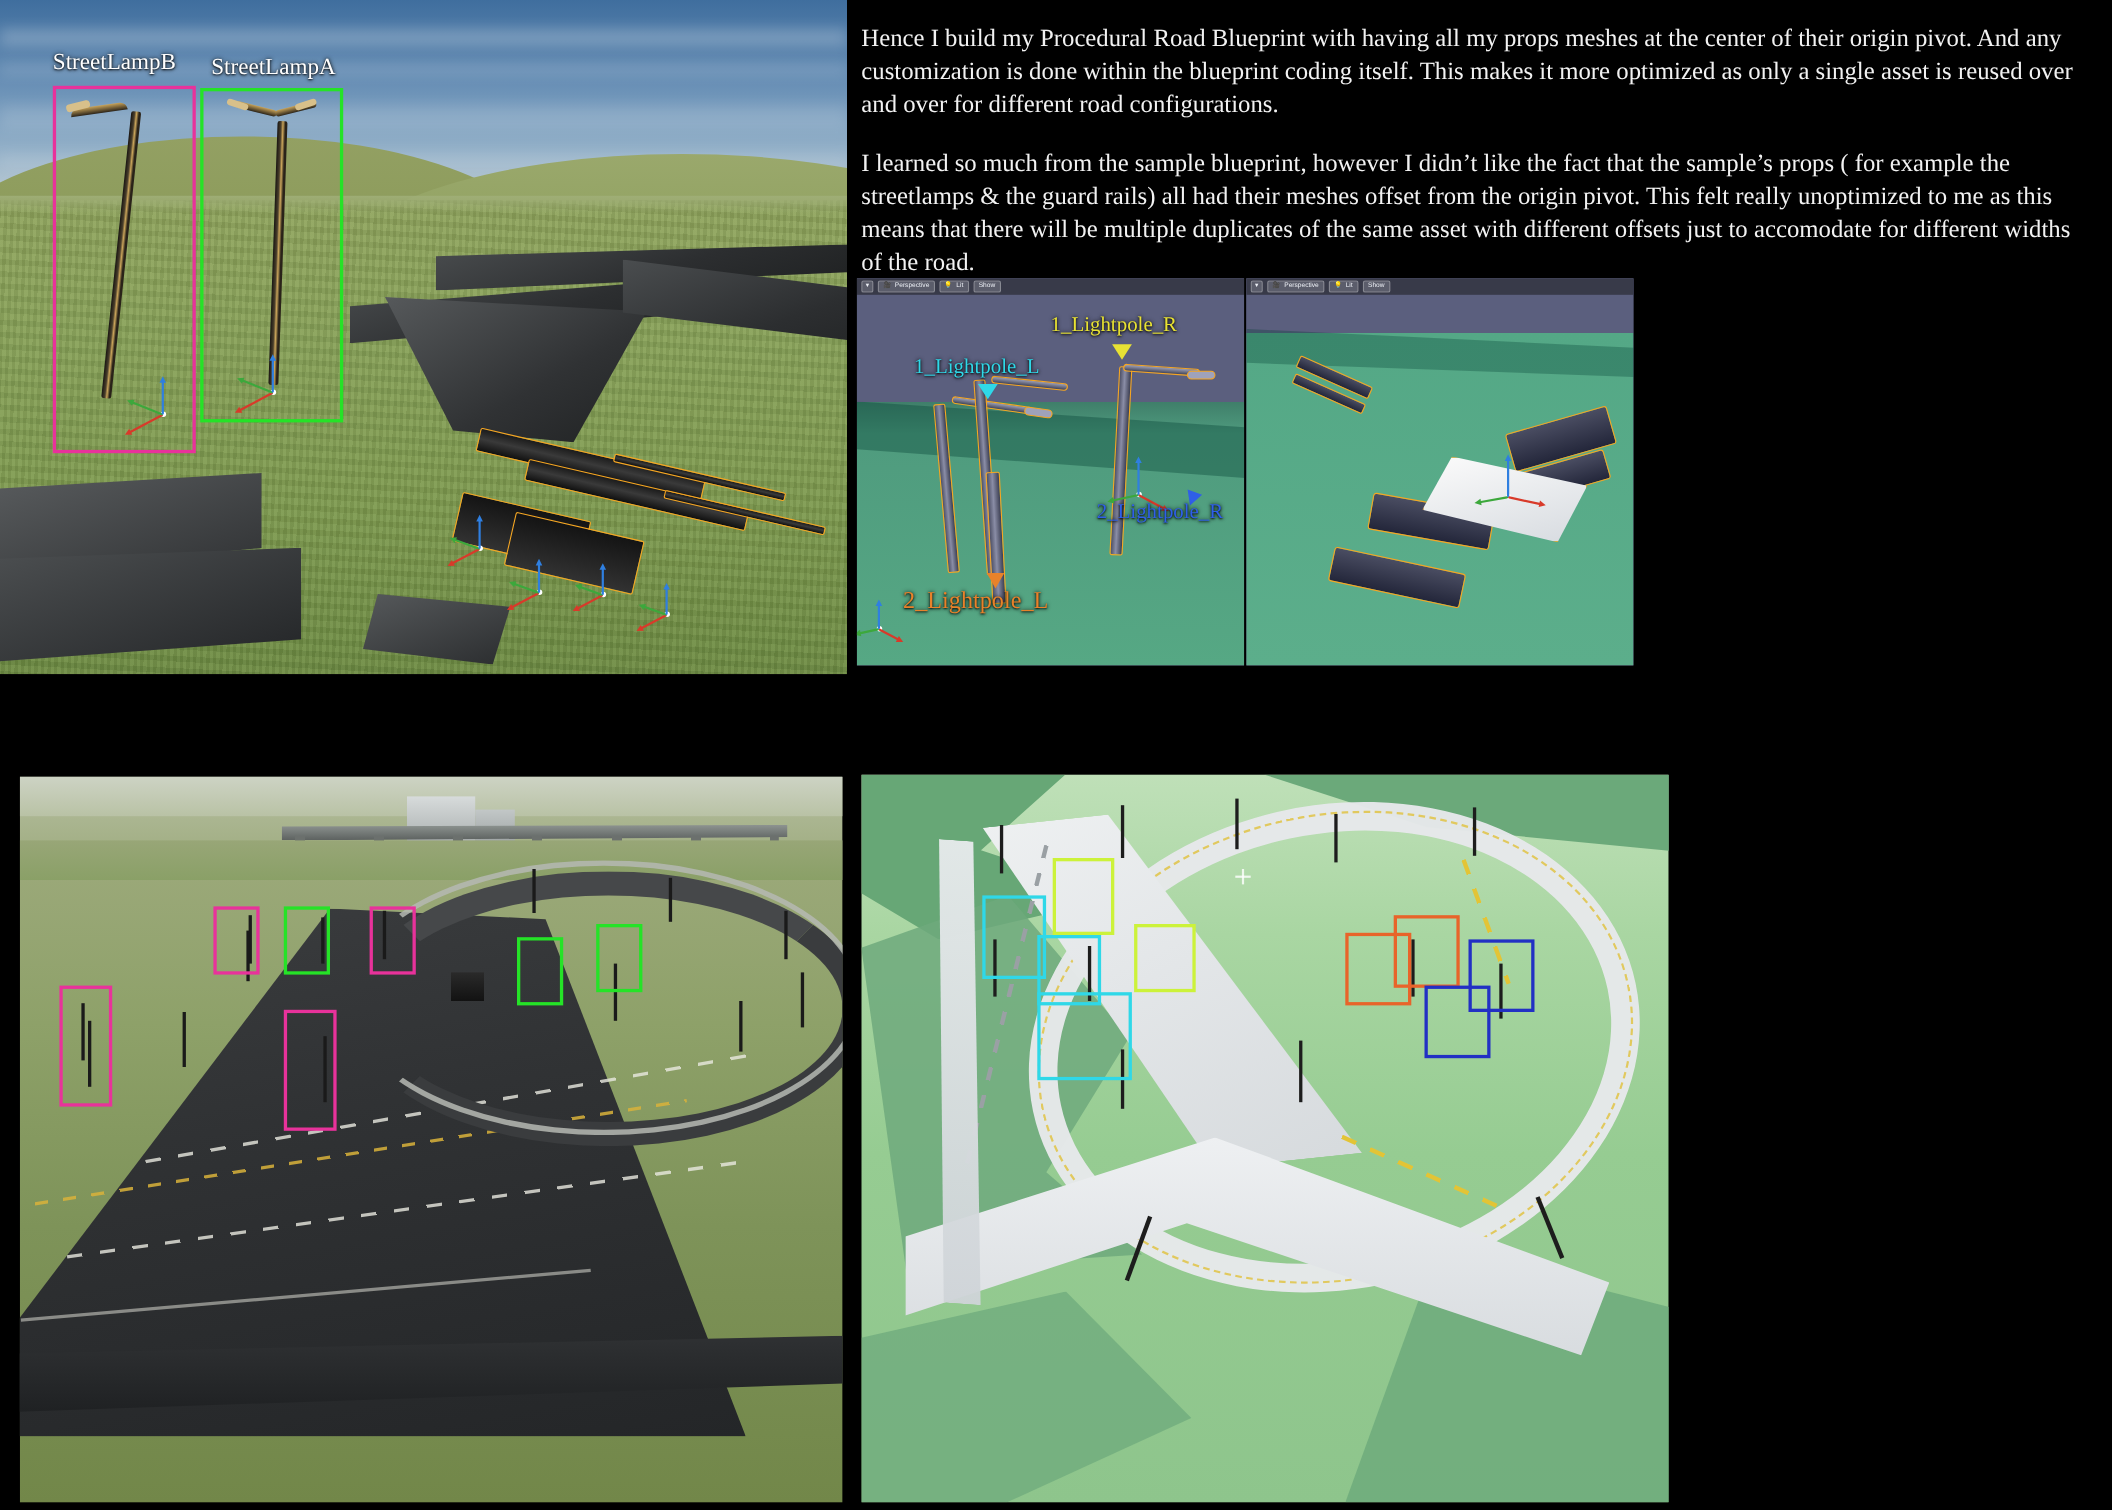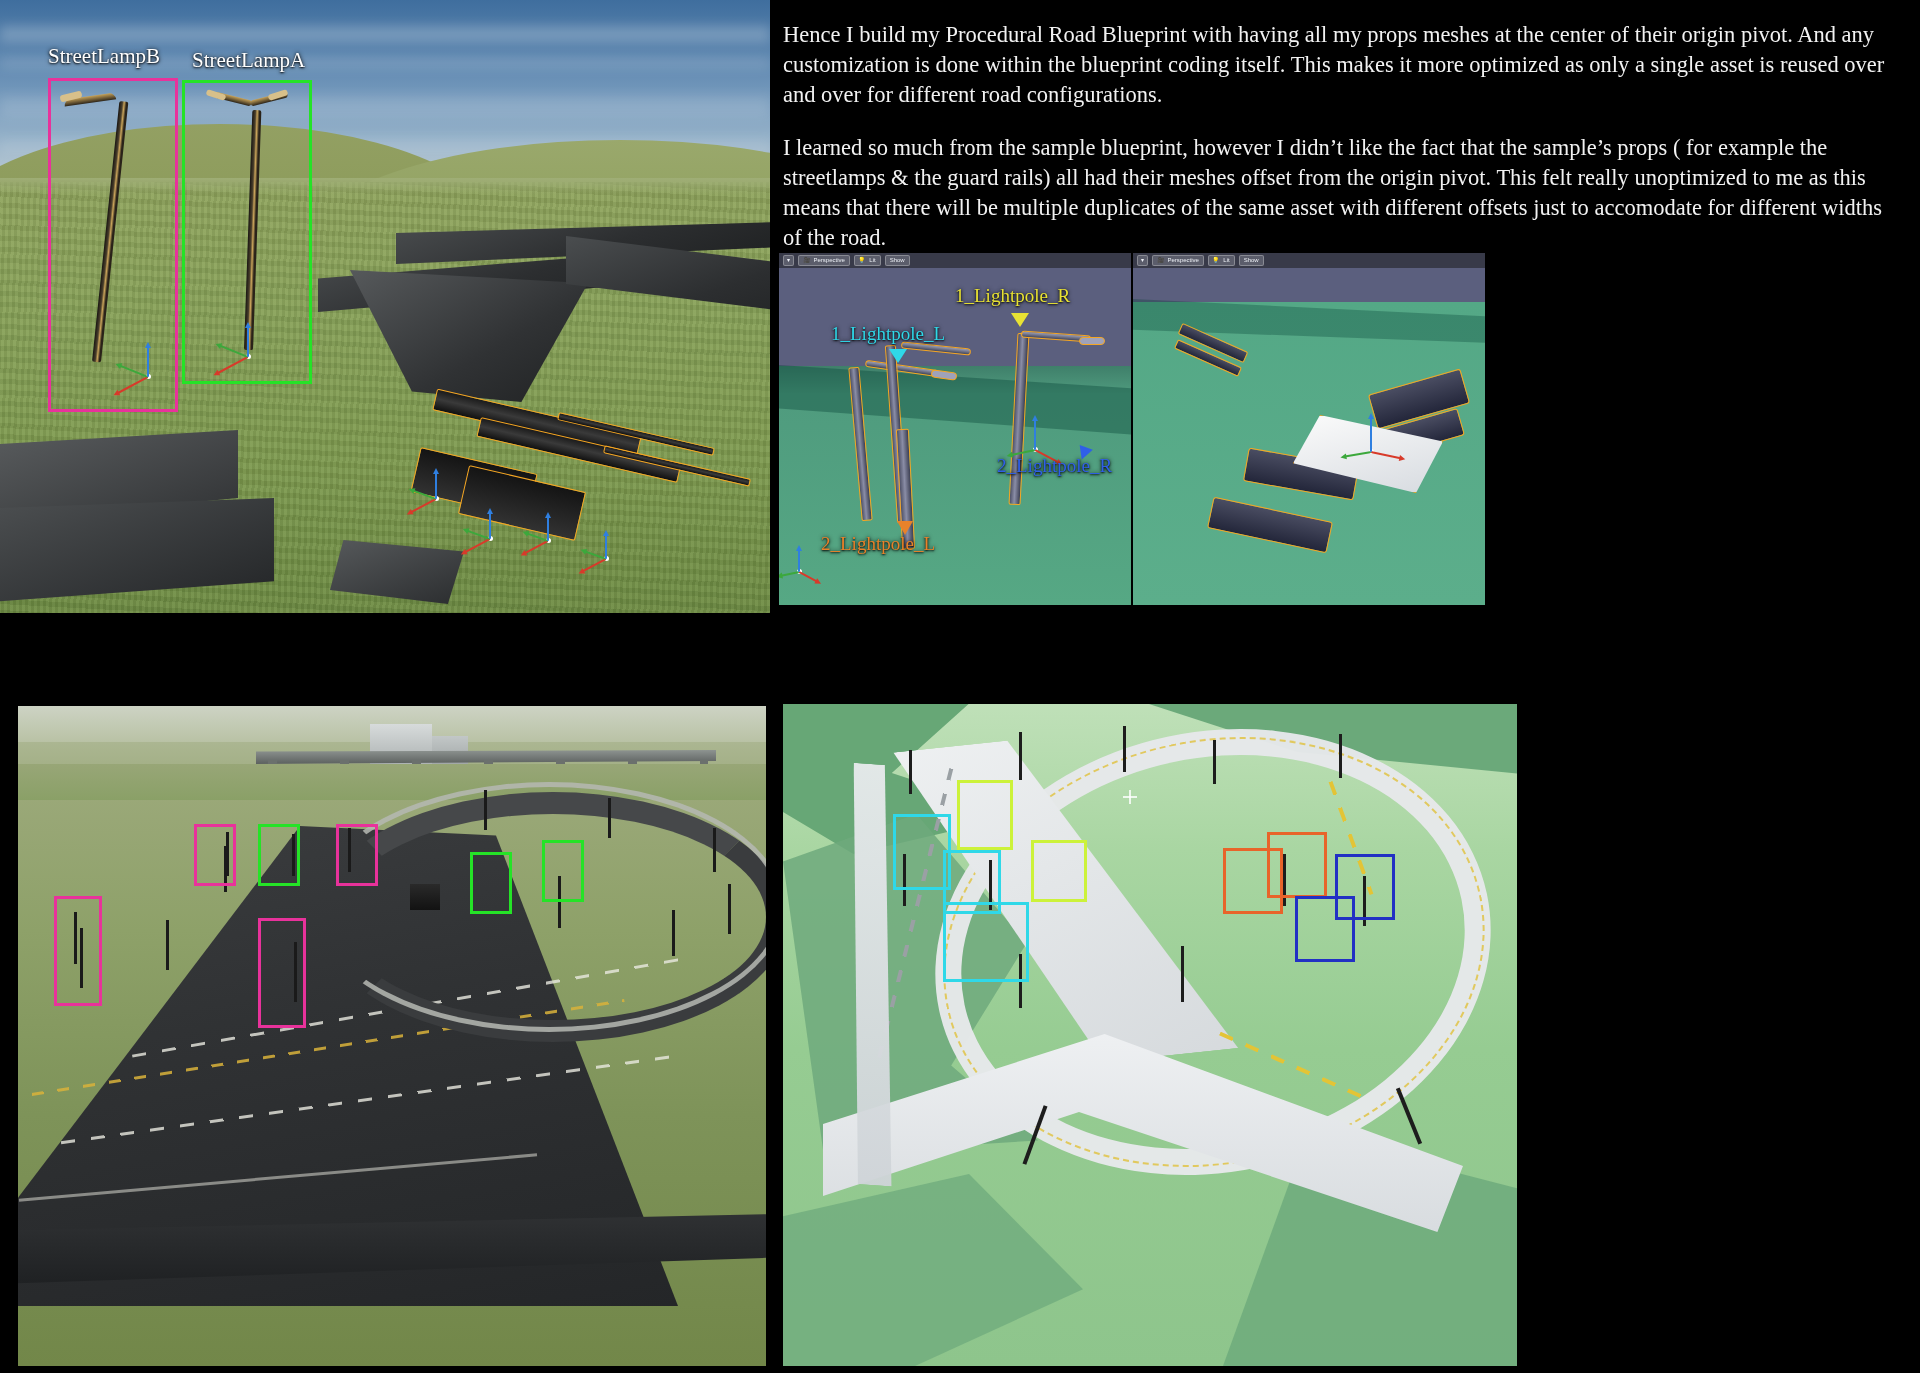--- a/index.html
+++ b/index.html
@@ -245,21 +245,21 @@
     </div>
 
     <div style="position:absolute;left:110px;top:96px;width:0;height:0;border-left:9px solid transparent;border-right:9px solid transparent;border-top:14px solid #2fd8e8;"></div>
     <div style="position:absolute;left:232px;top:60px;width:0;height:0;border-left:9px solid transparent;border-right:9px solid transparent;border-top:14px solid #e8e234;"></div>
     <div style="position:absolute;left:298px;top:194px;width:0;height:0;border-left:7px solid transparent;border-right:7px solid transparent;border-bottom:13px solid #2f5fe8;transform:rotate(200deg);"></div>
     <div style="position:absolute;left:118px;top:268px;width:0;height:0;border-left:8px solid transparent;border-right:8px solid transparent;border-top:14px solid #e8822a;"></div>
 
     <div class="imglabel" style="left:52px;top:70px;font-size:19px;color:#2fd8e8;">1_Lightpole_L</div>
     <div class="imglabel" style="left:176px;top:32px;font-size:19px;color:#e8e234;">1_Lightpole_R</div>
     <div class="imglabel" style="left:218px;top:202px;font-size:19px;color:#2f5fe8;">2_Lightpole_R</div>
-    <div class="imglabel" style="left:42px;top:280px;font-size:19px;color:#e8822a;text-align:center;">2_Lightpole_L</div>
+    <div class="imglabel" style="left:42px;top:280px;font-size:22px;color:#e8822a;text-align:center;">2_Lightpole_L</div>
   </div>
 
   <div class="ueview" style="left:1133px;top:253px;width:352px;height:352px;">
     <div style="position:absolute;inset:0;background:linear-gradient(180deg,#5b5f7e 0%,#5b5f7e 14%,#54a886 14%,#5cae8b 100%);"></div>
     <div style="position:absolute;left:0;top:46px;width:360px;height:44px;background:rgba(0,60,50,.3);clip-path:polygon(0 0,100% 40%,100% 100%,0 70%);"></div>
 
     <div class="uetoolbar">
       <div class="uebtn uedrop">▾</div>
       <div class="uebtn">
         <span class="gl">🎥</span>

